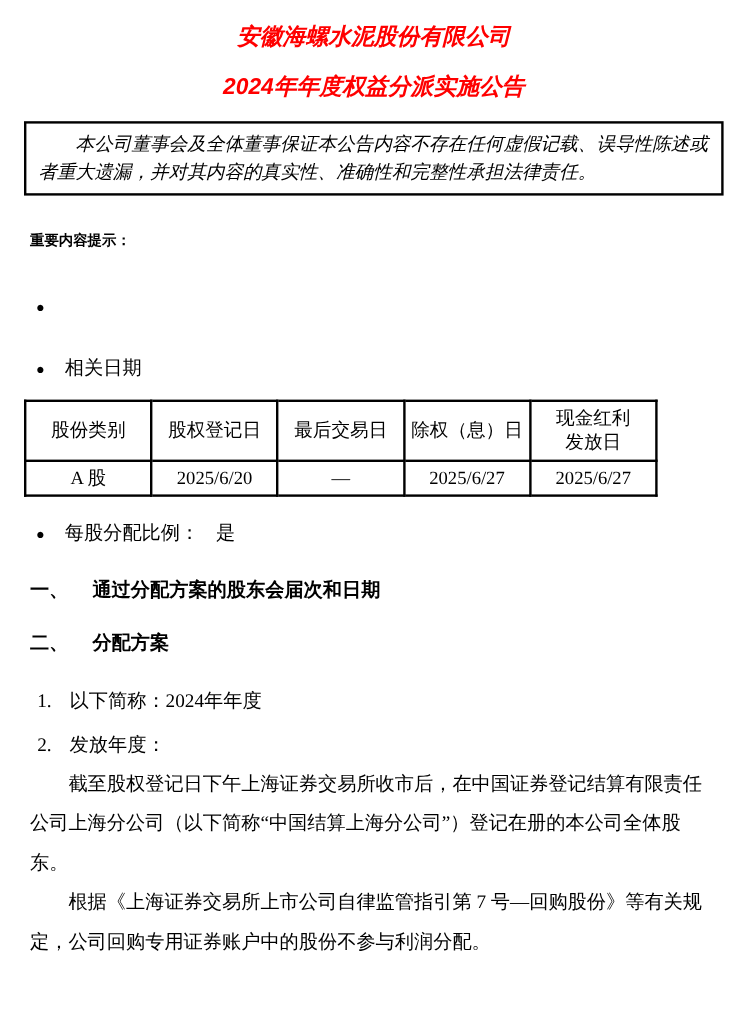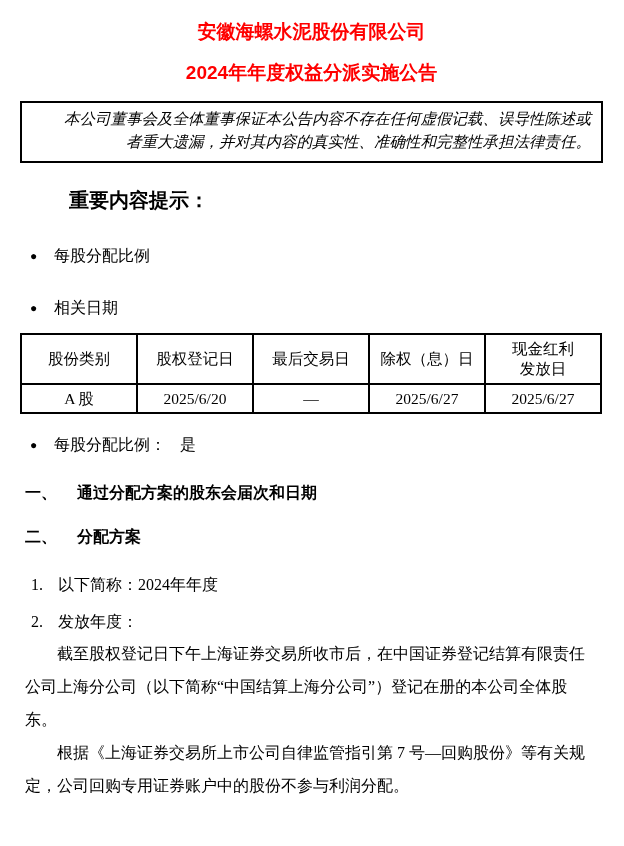--- a/index.html
+++ b/index.html
@@ -8,54 +8,53 @@
   body{
     width:624px; height:846px; background:#ffffff; color:var(--ink);
     font-family:"Liberation Serif", serif; font-size:16px;
     overflow:hidden;
   }
   .page{ padding:18px 26px 0 25px; width:624px; height:846px; }
 
   .title, .subtitle{
     font-family:"Liberation Sans", sans-serif;
     font-weight:700; color:var(--title-red);
-    font-size:19px; text-align:center; line-height:24px;
+    font-size:19px; text-align:center; line-height:24px;font-style:italic;
   }
   .title{ margin:2px 0 0; }
   .subtitle{ margin:17px 0 0; }
 
   .disclaimer-box{
     margin:16px -5px 0 -5px;
     border:2px solid #000;
     padding:6px 10px;
     font-size:15.5px; line-height:23px;
     font-style:italic;
     text-indent:31px;
-    font-family:Liberation Mono, monospace;
-    text-align:right;
+    font-family:Liberation Serif, serif;
   }
 
   .notice-heading{
     margin-top:26px;
     font-family:"Liberation Sans", sans-serif;
-    font-weight:700; font-size:20px; line-height:22px;margin-left:44px;
+    font-weight:700; font-size:12px; line-height:22px;
   }
 
   .bullet{ display:flex; align-items:flex-start; }
   .bullet .dot{ width:29px; padding-left:5px; font-size:12px; line-height:22px; }
   .bullet .btxt{ line-height:22px; }
   .bullet-ratio{ margin-top:34px; }
   .sub-line{ margin-top:10px; padding-left:34px; line-height:22px; }
   .bullet-dates{ margin-top:30px; }
   .bullet-diff{ margin-top:20px; }
   .bullet-diff .bval{ margin-left:14px; }
 
   table.dates{
     margin:14px -5px 0 -5px;
-    width:582px; table-layout:fixed;
+    width:528px; table-layout:fixed;
     border-collapse:collapse;
   }
   table.dates th, table.dates td{
     border:2px solid #000;
     text-align:center; vertical-align:middle;
     font-weight:normal; font-size:15.5px;
   }
   table.dates th{ padding:4px 2px; line-height:20px; white-space:pre-line; }
   table.dates td{ padding:3px 2px; line-height:21px; }
 
@@ -86,21 +85,20 @@
   <div class="subtitle">2024年年度权益分派实施公告</div>
 
   <div class="disclaimer-box">
     <span>本公司董事会及全体董事保证本公告内容不存在任何虚假记载、误导性陈述或者重大遗漏，并对其内容的真实性、准确性和完整性承担法律责任。</span>
   </div>
 
   <div class="notice-heading">重要内容提示：</div>
 
   <div class="bullet bullet-ratio">
     <span class="dot">●</span>
-    <span class="btxt">每股分配比例</span>
   </div>
 
   <div class="bullet bullet-dates">
     <span class="dot">●</span>
     <span class="btxt">相关日期</span>
   </div>
 
   <table class="dates">
     <thead>
       <tr>

